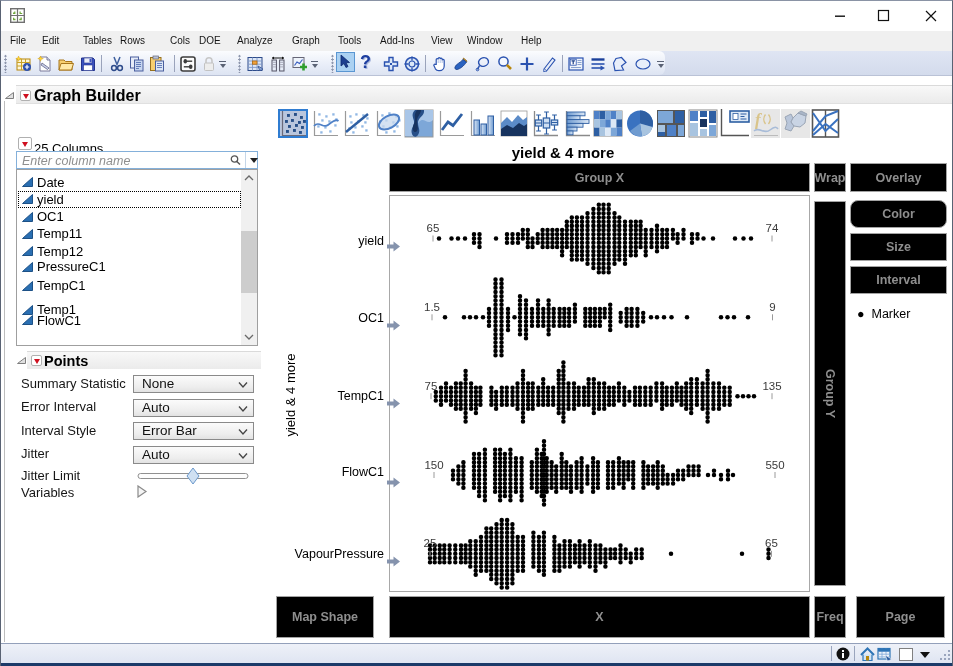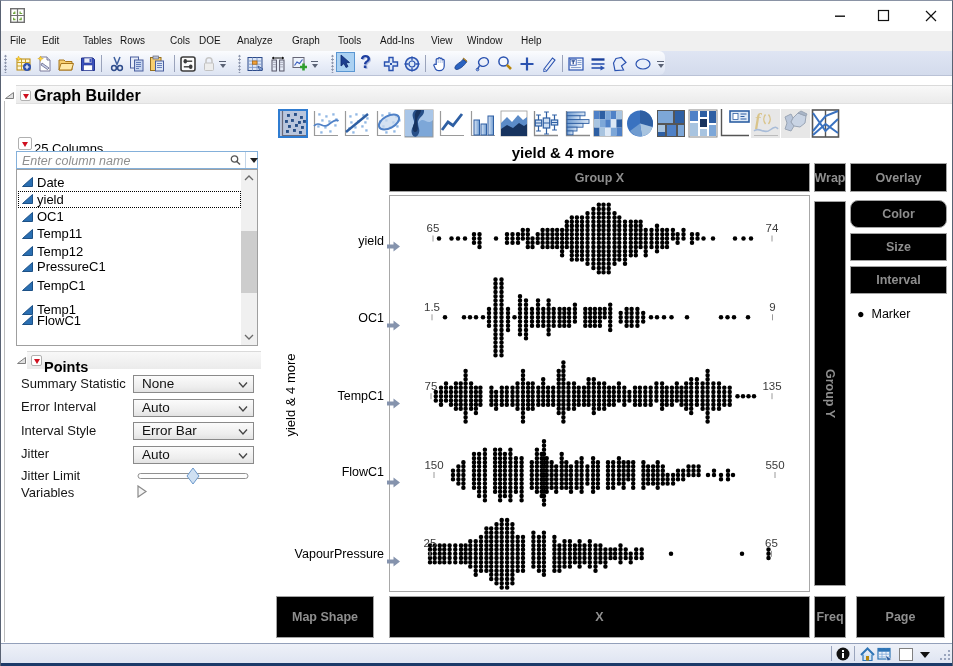--- a/index.html
+++ b/index.html
@@ -304,21 +304,21 @@
         </svg>
         <div style="position:absolute;left:0;top:61px;width:16px;height:62px;background:#cdcdcd;"></div>
       </div>
     </div>
 
 <svg class="abs" style="left:16px;top:356px" width="9" height="7" viewBox="0 0 9 7">
   <path d="M0.5 6.5 L8.5 6.5 L8.5 0.5 Z" fill="#e0e0e0" stroke="#7f7f7f" stroke-width="1"></path>
 </svg>
 <div class="abs" style="left:26px;top:350px;width:234px;height:18px;background:linear-gradient(#f8f8f8,#ebebeb);border-top:1px solid #dadada;"></div>
 <div class="redbtn" style="left:30px;top:354px;width:11px;height:11px;"></div>
-<div class="abs" style="left:43px;top:352px;font-size:14.5px;font-weight:bold;color:#000;margin-top:6px;">Points</div>
+<div class="abs" style="left:43px;top:352px;font-size:14.5px;font-weight:bold;color:#000;">Points</div>
 
 <div class="plabel" style="top:375px;">Summary Statistic</div>
 <div class="plabel" style="top:398px;">Error Interval</div>
 <div class="plabel" style="top:422px;">Interval Style</div>
 <div class="plabel" style="top:445px;">Jitter</div>
 <div class="plabel" style="top:467px;">Jitter Limit</div>
 <div class="plabel" style="top:484px;">Variables</div>
 
 <div class="ddown" style="top:374px;">None<svg class="chev" width="10" height="6" viewBox="0 0 10 6">
         <path d="M1 0.5 L5 5 L9 0.5" fill="none" stroke="#454545" stroke-width="1.3"></path>

